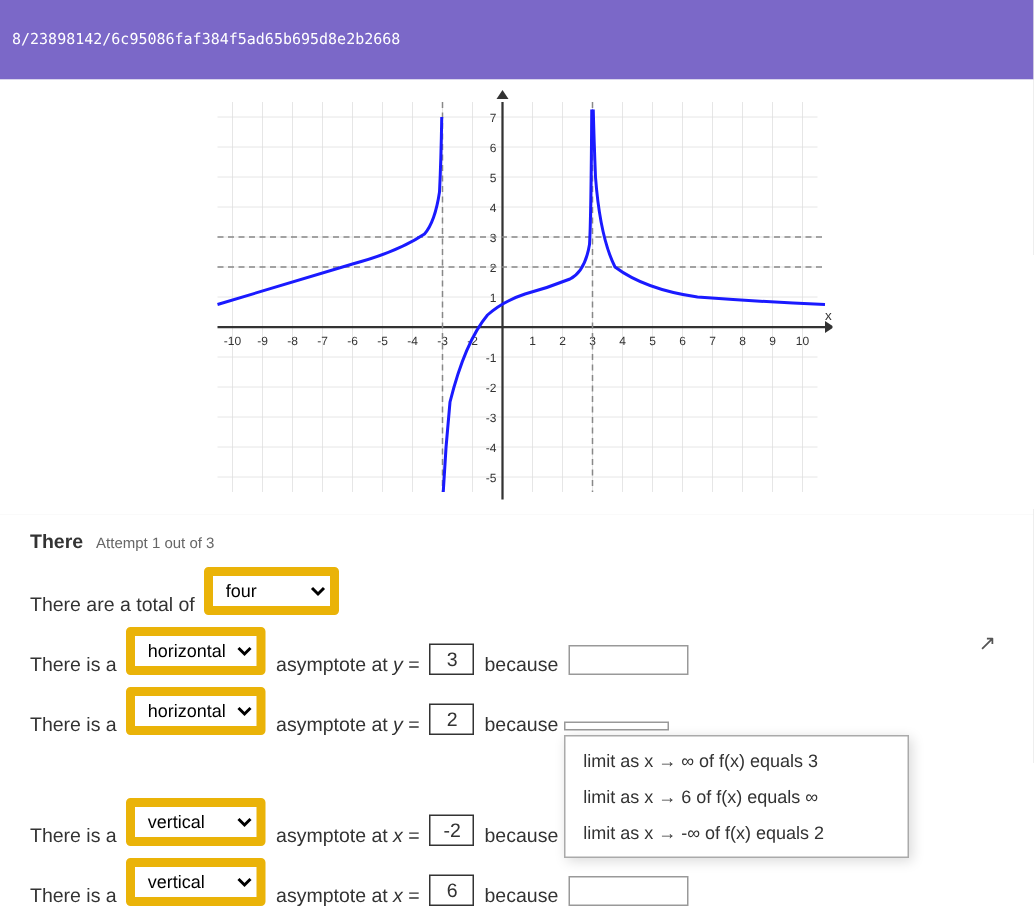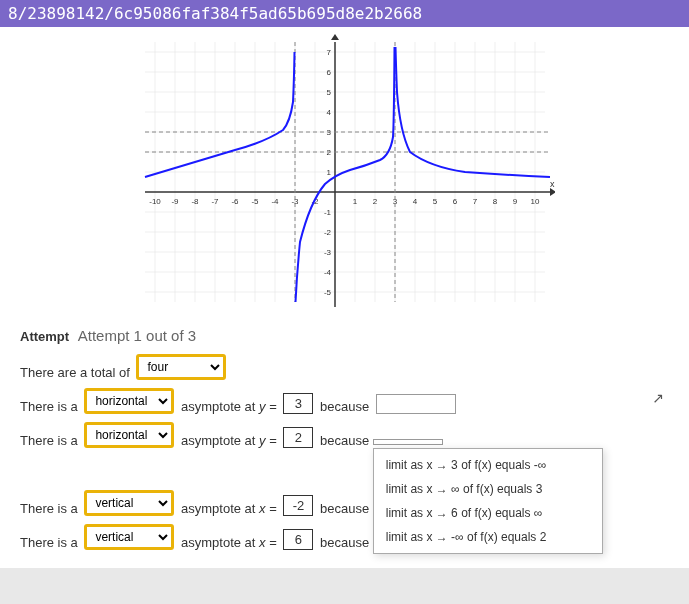--- a/index.html
+++ b/index.html
@@ -7,22 +7,22 @@
       font-family: Arial, sans-serif;
       background: #e8e8e8;
       width: 689px;
       min-height: 604px;
       overflow: hidden;
     }
 
     .top-bar {
       background: #7b68c8;
       color: white;
-      font-size: 16px;
-      padding: 4px 8px;
+      font-size: 10px;
+      padding: 21px 8px;
       font-family: monospace;
     }
 
     .graph-area {
       position: relative;
       width: 100%;
       height: 290px;
       background: white;
       display: flex;
       justify-content: center;
@@ -35,37 +35,37 @@
     }
 
     .answer-label {
       font-size: 13px;
       font-weight: bold;
       color: #333;
       margin-bottom: 10px;
     }
 
     .attempt-label {
-      font-size: 15px;
+      font-size: 10px;
       font-weight: normal;
       color: #666;
       margin-left: 5px;
     }
 
     .asymptote-row {
       display: flex;
       align-items: flex-end;
       font-size: 13px;
       color: #333;
       margin-bottom: 8px;
       position: relative;
     }
 
     .dropdown-select {
-      border: 3px solid #eab308;
+      border: 6px solid #eab308;
       border-radius: 3px;
       padding: 2px 4px;
       font-size: 12px;
       background: white;
       cursor: pointer;
       margin: 0 3px;
       min-width: 90px;
     }
 
     .value-box {
@@ -223,21 +223,21 @@
     <path d="M 10,145 Q 60,130 100,118 Q 130,110 148,98 Q 155,90 158,70 Q 159,50 159.5,20" fill="none" stroke="#1a1aff" stroke-width="2"></path>
 
     <path d="M 160.5,270 Q 162,240 165,210 Q 175,170 190,152 Q 200,143 215,138 Q 230,134 245,128 Q 255,123 258,105 Q 259,90 259.5,15" fill="none" stroke="#1a1aff" stroke-width="2"></path>
 
     <path d="M 260.5,15 Q 261,35 262,60 Q 265,100 275,120 Q 295,135 330,140 Q 370,143 415,145" fill="none" stroke="#1a1aff" stroke-width="2"></path>
   </svg>
 </div>
 
 <div class="answer-section">
   <div class="answer-label">
-    <span>Attempt</span>
+    <span>There</span>
     <span class="attempt-label">Attempt 1 out of 3</span>
   </div>
 
   <div class="asymptote-row">
     <span>There are a total of&nbsp;</span>
     <select class="dropdown-select">
       <option>four</option>
       <option>one</option>
       <option>two</option>
       <option>three</option>
@@ -265,21 +265,20 @@
       <option>horizontal</option>
       <option>vertical</option>
     </select>
     <span>&nbsp;asymptote at&nbsp;<em>y</em>&nbsp;=&nbsp;</span>
     <span class="value-box">2</span>
     <span>&nbsp;because&nbsp;</span>
     <div style="position:relative; display:inline-block;">
       <div style="border:1px solid #999; padding:2px 8px; font-size:12px; min-width:70px; background:white; cursor:pointer; display:inline-block;"></div>
       
       <div class="popup-dropdown" style="min-width:230px; right:auto; left:0;">
-        <div class="popup-item">limit as x → 3 of f(x) equals -∞</div>
         <div class="popup-item">limit as x → ∞ of f(x) equals 3</div>
         <div class="popup-item">limit as x → 6 of f(x) equals ∞</div>
         <div class="popup-item">limit as x → -∞ of f(x) equals 2</div>
       </div>
     </div>
   </div>
 
   <div class="asymptote-row" style="margin-top: 42px;">
     <span>There is a&nbsp;</span>
     <select class="dropdown-select">

